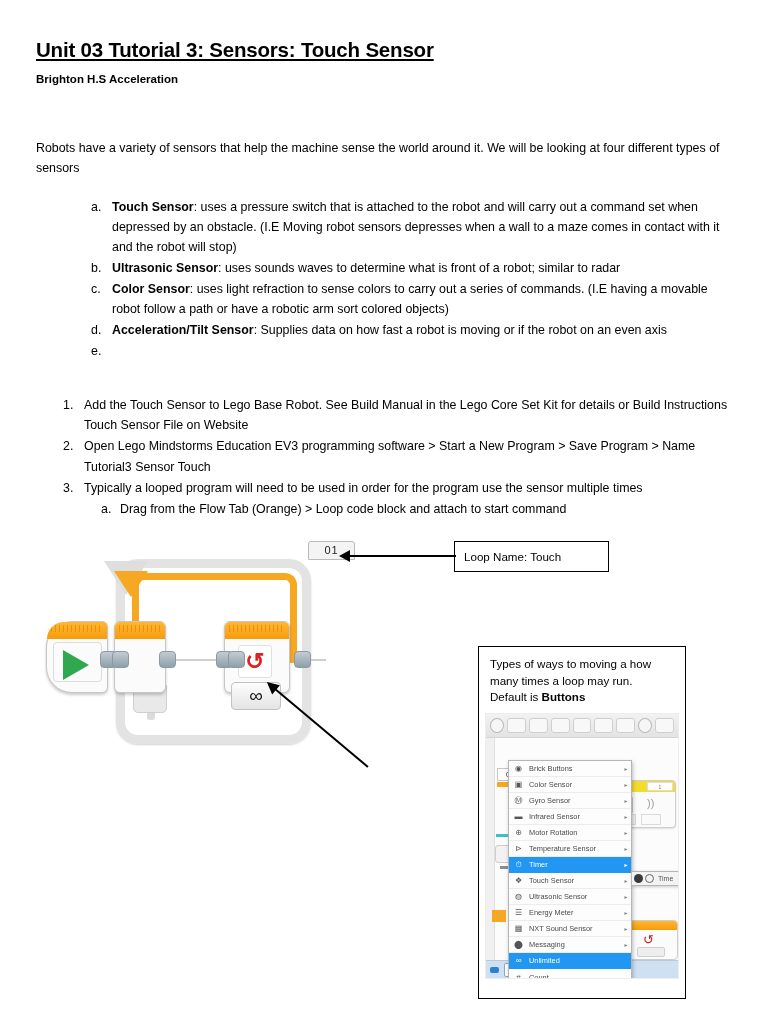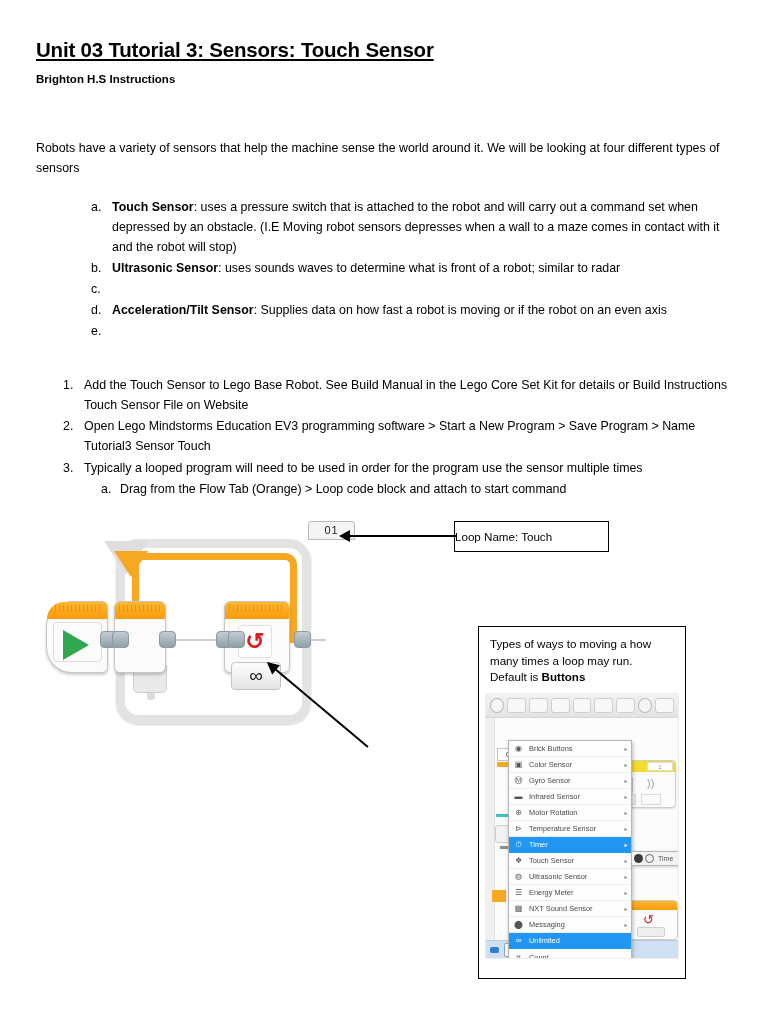--- a/index.html
+++ b/index.html
@@ -71,21 +71,21 @@
   .loop-name-box {
     position: absolute;
     left: 418px;
     top: 8px;
     width: 155px;
     height: 31px;
     border: 1.4px solid #000;
     background: #fff;
     display: flex;
     align-items: center;
-    padding-left: 0;
+    padding-left: 9px;
     font-size: 11.6px;
     z-index: 6;
   }
   .loop-name-arrow {
     position: absolute;
     left: 313px;
     top: 22px;
     width: 107px;
     height: 2px;
     background: #000;
@@ -621,35 +621,36 @@
     border: 1px solid #666;
     margin-right: 4px;
   }
 </style>
 </head>
 <body>
 
 <div class="page">
 
   <h1 class="doc-title">Unit 03 Tutorial 3: Sensors: Touch Sensor</h1>
-  <div class="subline">Brighton H.S Instructions</div>
+  <div class="subline">Brighton H.S Acceleration</div>
 
   <p class="intro">Robots have a variety of sensors that help the machine sense the world around it.  We will be looking at four different types of sensors</p>
 
   <ol class="alpha">
     <li class="item">
       <span class="marker">a.</span>
       <span class="body"><b>Touch Sensor</b><span>: uses a pressure switch that is attached to the robot and will carry out a command set when depressed by an obstacle. (I.E Moving robot sensors depresses when a wall to a maze comes in contact with it and the robot will stop)</span></span>
     </li>
     <li class="item">
       <span class="marker">b.</span>
       <span class="body"><b>Ultrasonic Sensor</b><span>: uses sounds waves to determine what is front of a robot; similar to radar</span></span>
     </li>
     <li class="item">
       <span class="marker">c.</span>
+      <span class="body"><b>Color Sensor</b><span>: uses light refraction to sense colors to carry out a series of commands. (I.E having a movable robot follow a path or have a robotic arm sort colored objects)</span></span>
     </li>
     <li class="item">
       <span class="marker">d.</span>
       <span class="body"><b>Acceleration/Tilt Sensor</b><span>: Supplies data on how fast a robot is moving or if the robot on an even axis</span></span>
     </li>
     <li class="item">
       <span class="marker">e.</span>
     </li>
   </ol>
 

